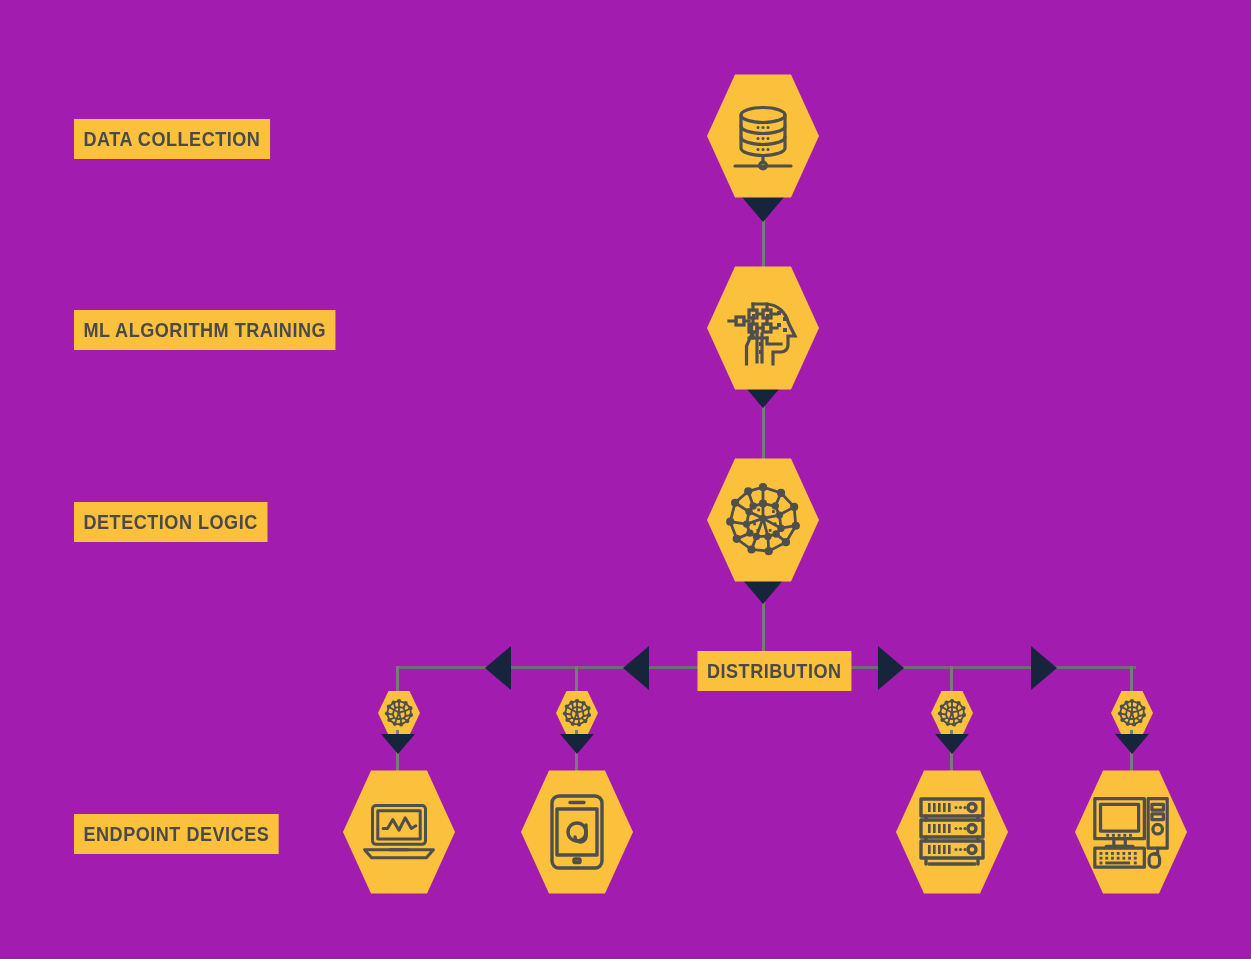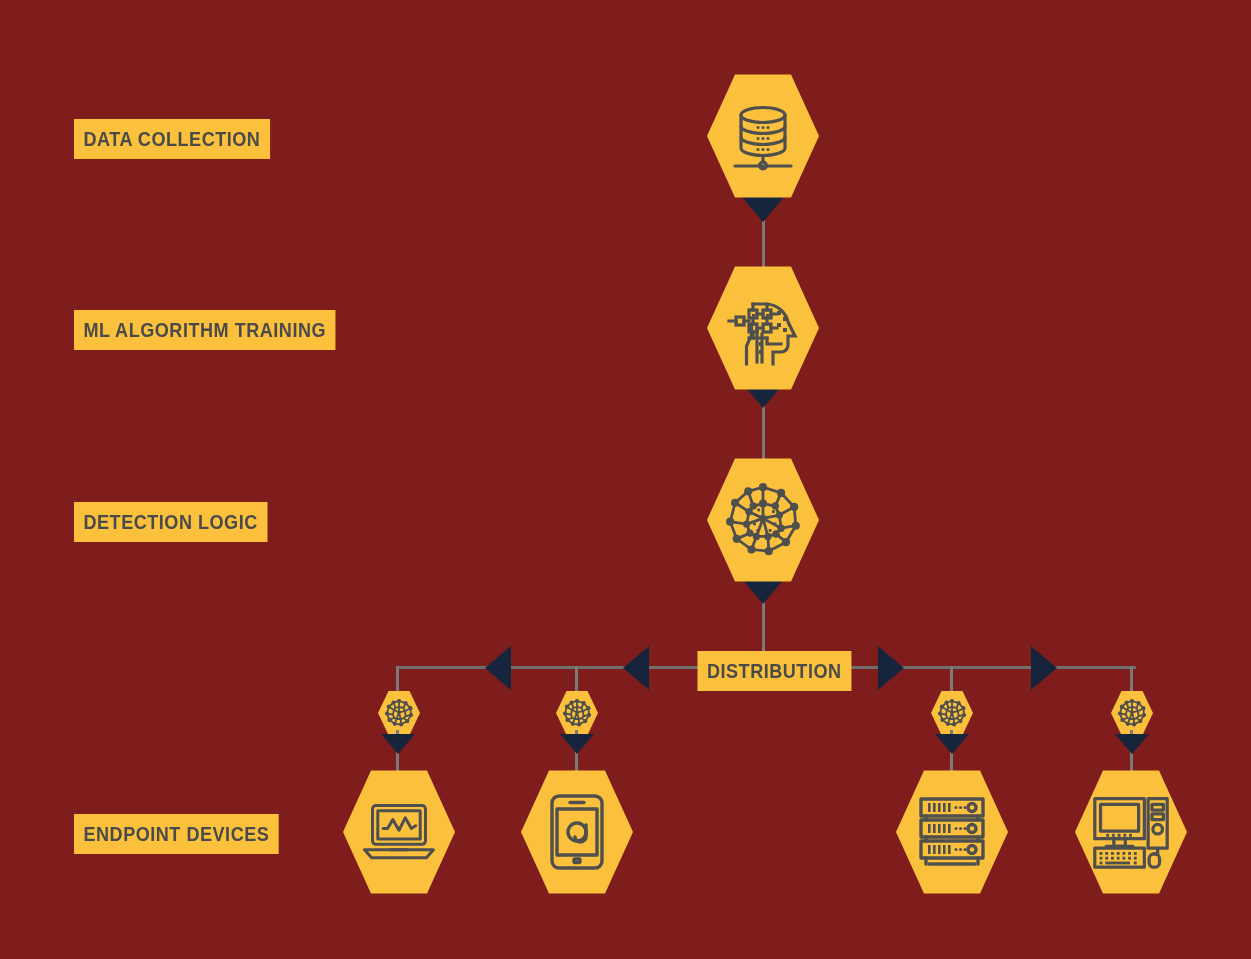--- a/index.html
+++ b/index.html
@@ -8,21 +8,21 @@
     padding: 0;
     background: #f7f7f5;
   }
   body {
     font-family: "Liberation Sans", sans-serif;
   }
   #stage {
     position: relative;
     width: 1251px;
     height: 959px;
-    background: #7f1d1d;
+    background: #a21caf;
     overflow: hidden;
   }
   
   .stage-label {
     position: absolute;
     background: #fbc13d;
     color: #4a4a4a;
     font-family: "Liberation Sans", sans-serif;
     font-weight: bold;
     font-size: 21px;

